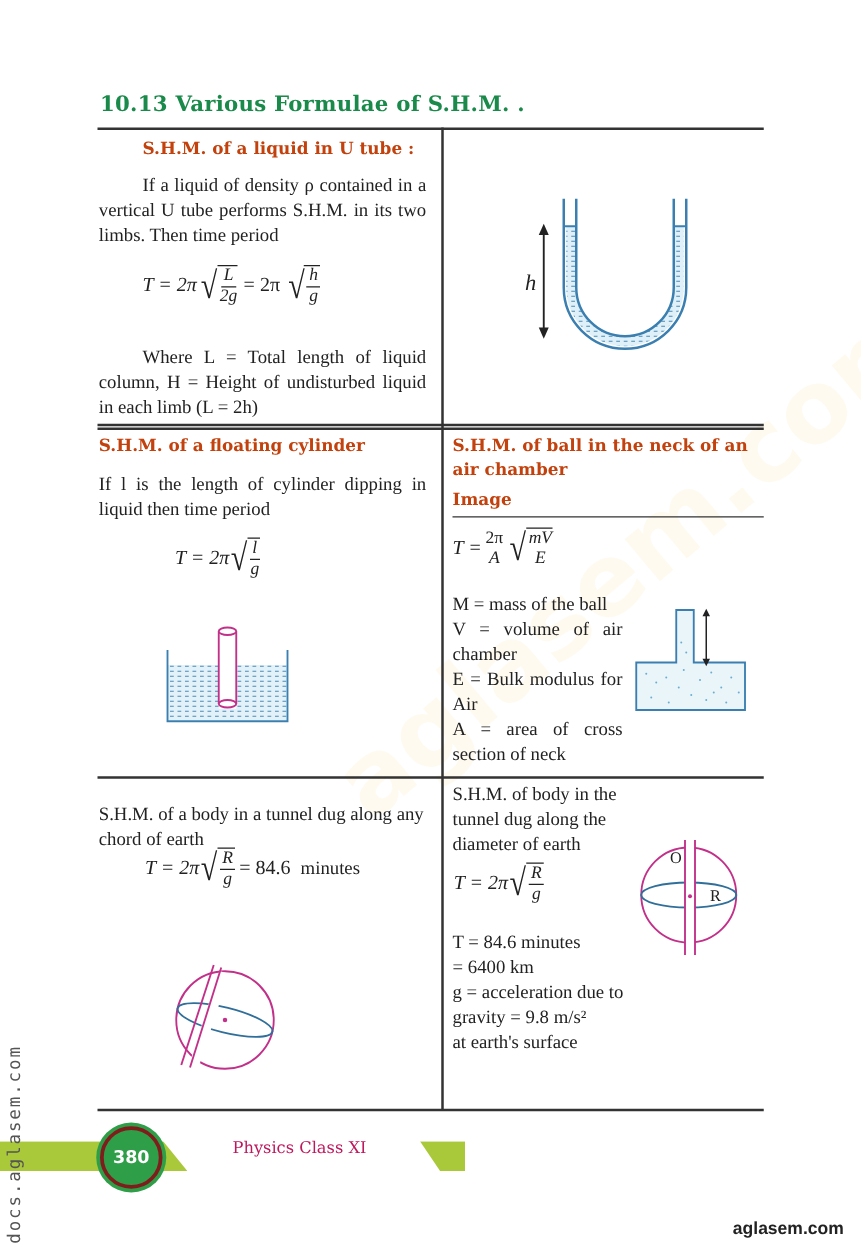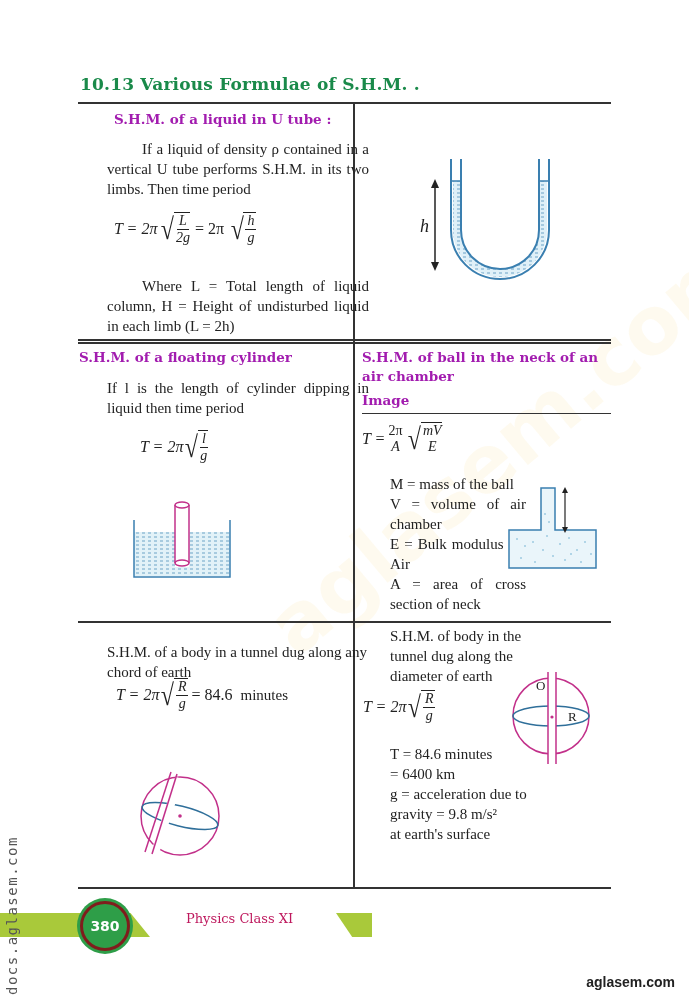--- a/index.html
+++ b/index.html
@@ -2,22 +2,22 @@
 <html><head>
 <meta charset="utf-8">
 <style>
   html, body { margin:0; padding:0; }
   body { width:689px; height:1004px; background:#ffffff; position:relative; overflow:hidden;
          font-family:"DejaVu Serif", serif; color:#222; }
   .abs { position:absolute; }
   .heading { left:80px; top:74px; font-family:"DejaVu Serif", serif; font-weight:bold; font-size:17px; color:#1a8a4a; letter-spacing:0.2px; }
   .hline { position:absolute; background:#333; }
   .vline { position:absolute; background:#333; width:1.5px; }
-  .txt { font-family:"Liberation Serif", serif; font-size:15px; line-height:20px; color:#222;margin-left:28px; }
-  .bold { font-family:"DejaVu Serif", serif; font-weight:bold; font-size:13.5px; line-height:19px; color:#a21caf; }
+  .txt { font-family:"Liberation Serif", serif; font-size:15px; line-height:20px; color:#222; }
+  .bold { font-family:"DejaVu Serif", serif; font-weight:bold; font-size:13.5px; line-height:19px; color:#c2410c; }
   .just { text-align:justify; }
   .formula { font-family:"Liberation Serif", serif; font-size:16px; color:#222; }
   .it { font-style:italic; }
   .frac { display:inline-flex; flex-direction:column; align-items:center; vertical-align:middle; font-size:14px; line-height:16px; }
   .frac .num { border-bottom:1px solid #222; padding:0 2px; }
   .sqrt { display:inline-flex; align-items:center; vertical-align:middle; }
   .sqrt .rad { font-size:30px; line-height:30px; transform:scaleX(0.8); margin-right:-2px; }
   .sqrt .under { border-top:1px solid #222; padding-left:2px; }
   .footer-band { position:absolute; background:#a9c93a; }
   .page-badge { position:absolute; left:80px; top:901px; width:44px; height:44px; border-radius:50%; background:#2e9e48; border:3px solid #7f1d1d; box-shadow:0 0 0 3px #2e9e48; color:#fff; font-family:"DejaVu Sans", sans-serif; font-weight:bold; font-size:14px; display:flex; align-items:center; justify-content:center; }

